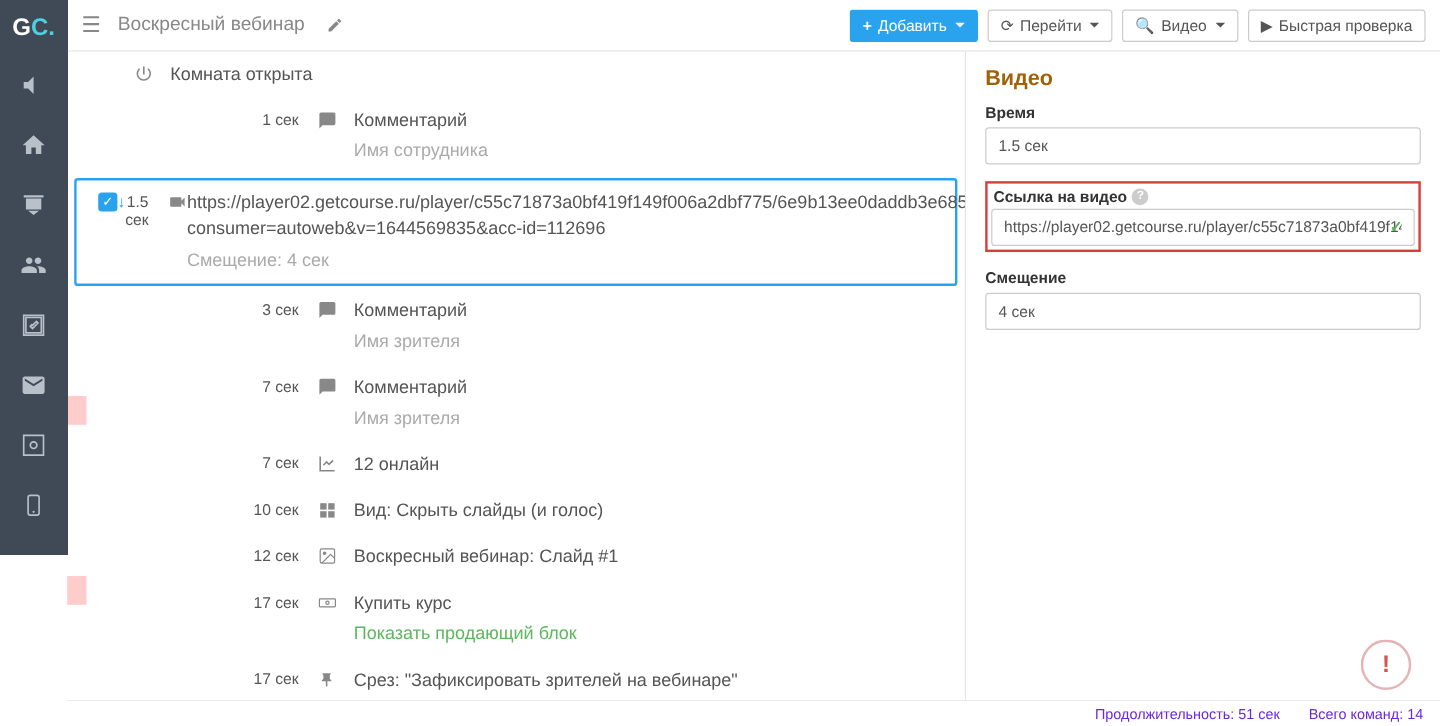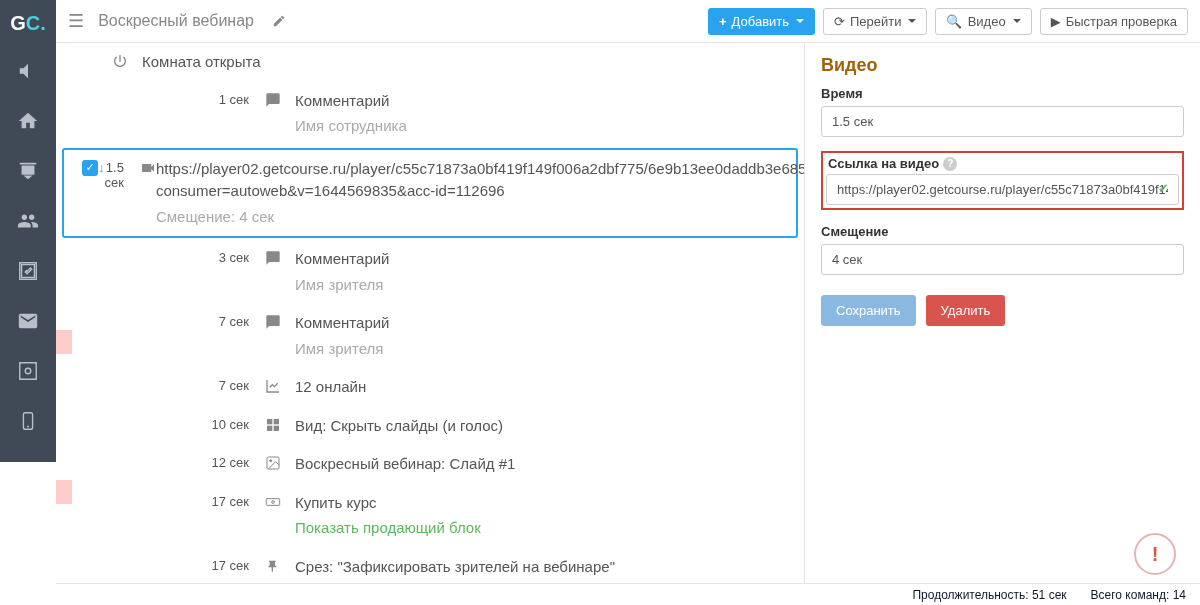--- a/index.html
+++ b/index.html
@@ -41,21 +41,21 @@
 .field-input { width: 100%; padding: 7px 10px; border: 1px solid #ccc; border-radius: 3px; font-size: 13px; color: #555; margin-bottom: 14px; }
 .field-wrap-highlight { border: 2px solid #d43f3a; border-radius: 0; padding: 3px; margin-bottom: 14px; }
 .field-wrap-highlight .field-label { margin-bottom: 3px; padding-left: 2px; }
 .field-wrap-highlight .field-input { margin-bottom: 0; border-color: #ccc; }
 .input-with-check { position: relative; }
 .input-with-check::after { content: '✓'; position: absolute; right: 10px; top: 7px; color: #5cb85c; font-weight: bold; }
 .panel-actions { display: flex; gap: 10px; margin-top: 6px; }
 .panel-actions .btn { padding: 7px 14px; }
 .help-icon { display: inline-flex; width: 14px; height: 14px; border-radius: 50%; background: #ccc; color: #fff; align-items: center; justify-content: center; font-size: 10px; font-weight: bold; }
 
-.footer { position: fixed; left: 56px; right: 0; bottom: 0; height: 22px; background: #fff; border-top: 1px solid #e5e5e5; display: flex; align-items: center; justify-content: flex-end; padding: 0 14px; gap: 24px; color: #0f172a; font-size: 12px; }
+.footer { position: fixed; left: 56px; right: 0; bottom: 0; height: 22px; background: #fff; border-top: 1px solid #e5e5e5; display: flex; align-items: center; justify-content: flex-end; padding: 0 14px; gap: 24px; color: #6d28d9; font-size: 12px; }
 
 .warning-badge { position: fixed; right: 24px; bottom: 30px; width: 42px; height: 42px; border-radius: 50%; border: 2px solid #e6b3b3; display: flex; align-items: center; justify-content: center; color: #d9534f; font-size: 20px; font-weight: bold; background: #fff; }
 
 .checkbox-on { width: 16px; height: 16px; background: #2aa3ef; border-radius: 3px; display: inline-flex; align-items: center; justify-content: center; color: #fff; font-size: 11px; }
 .logo-text { font-weight: bold; font-size: 20px; }
 .logo-g { color: #fff; }
 .logo-c { color: #4dd0e1; }
 .logo-dot { color: #4dd0e1; }
 </style>
 </head>
@@ -277,24 +277,20 @@
       <div class="field-label">
           <span>Ссылка на видео</span>
           <span class="help-icon">?</span>
         </div>
       <div class="input-with-check">
         <input class="field-input" value="https://player02.getcourse.ru/player/c55c71873a0bf419f149f006a2dbf775/6e9b1" style="">
       </div>
     </div>
     <div class="field-label">Смещение</div>
     <input class="field-input" value="4 сек" style="">
-    <div class="panel-actions">
-      <button class="btn btn-info">Сохранить</button>
-      <button class="btn btn-danger">Удалить</button>
-    </div>
   </div>
 </div>
 
 <div class="footer">
   <span>Продолжительность: 51 сек</span>
   <span>Всего команд: 14</span>
 </div>
 
 <div class="warning-badge">!</div>
 

